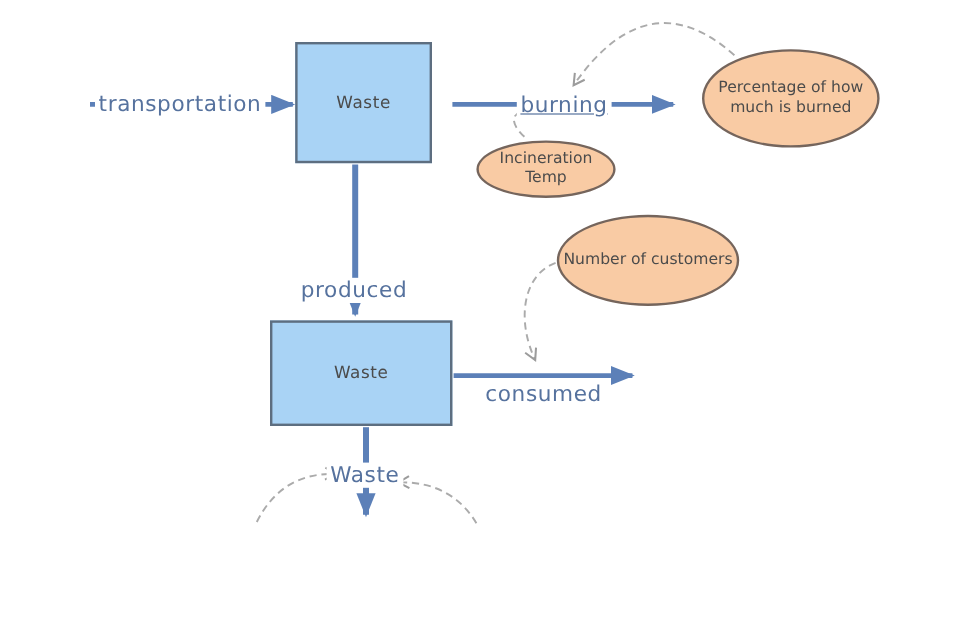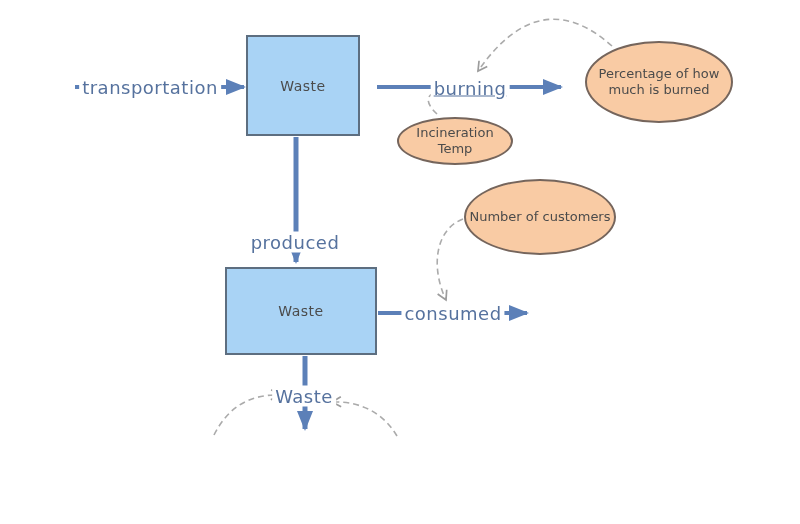--- a/index.html
+++ b/index.html
@@ -96,16 +96,16 @@
 
   <div class="node-ellipse" style="left:585px; top:41px; width:148px; height:82px;">Percentage of how
 much is burned</div>
   <div class="node-ellipse" style="left:397px; top:117px; width:116px; height:48px;">Incineration
 Temp</div>
   <div class="node-ellipse" style="left:464px; top:179px; width:152px; height:76px;">Number of customers</div>
 
   <div class="edge-label" style="left:150px; top:87px;">transportation</div>
   <div class="edge-label" style="left:470px; top:88px;text-decoration:underline;">burning</div>
   <div class="edge-label" style="left:295px; top:201px;margin-top:41px;">produced</div>
-  <div class="edge-label" style="left:453px; top:313px;">consumed</div>
+  <div class="edge-label" style="left:453px; top:329px;">consumed</div>
   <div class="edge-label" style="left:304px; top:396px;">Waste</div>
 
 </div>
 
 </body></html>

